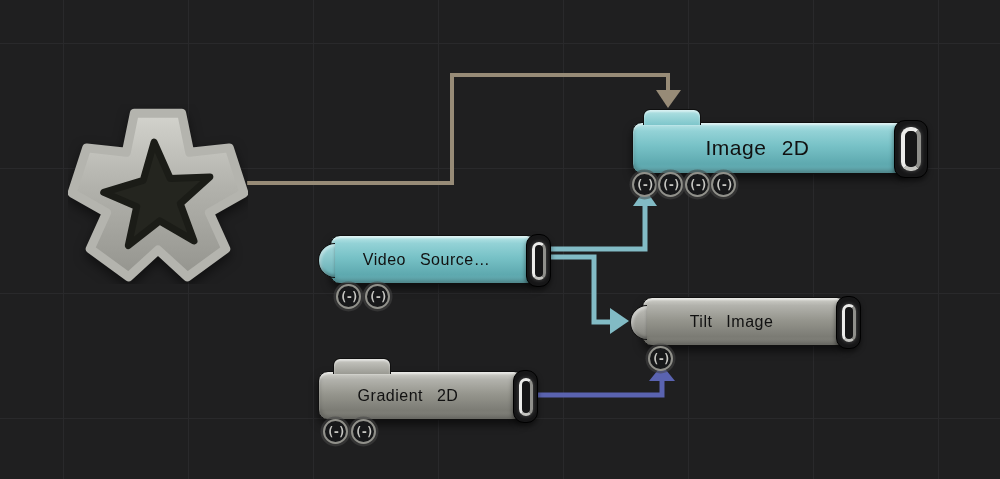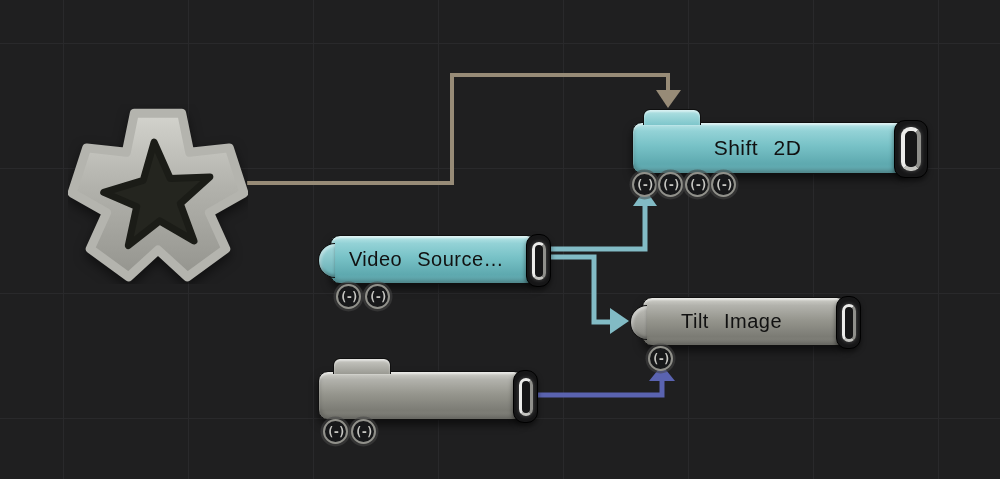--- a/index.html
+++ b/index.html
@@ -17,21 +17,21 @@
   .node{
     position:absolute;z-index:2;border-radius:10px;
     border:1px solid #101010;
     box-shadow:0 5px 9px rgba(0,0,0,.55), inset 0 2px 2px rgba(255,255,255,.55), inset 0 -3px 4px rgba(0,0,0,.28);
   }
   .node.teal{background:linear-gradient(180deg,#bce7e9 0%,#93d2d6 16%,#78c2c7 45%,#5ea9af 82%,#6cb5bb 100%);}
   .node.gray{background:linear-gradient(180deg,#d2d2cc 0%,#b2b2ac 16%,#97978f 45%,#7b7b74 82%,#8b8b84 100%);}
   .node .label{
     position:absolute;left:0;right:26px;top:0;bottom:0;z-index:3;
     display:flex;align-items:center;justify-content:center;
-    color:#111;font-size:20px;font-weight:500;word-spacing:9px;letter-spacing:.5px;
+    color:#111;font-size:16px;font-weight:500;word-spacing:9px;letter-spacing:.5px;
     white-space:nowrap;pointer-events:none;
   }
   .node.big .label{font-size:21px;}
   .tab{
     position:absolute;top:-14px;height:15px;width:56px;
     border-radius:7px 7px 0 0;border:1px solid #101010;border-bottom:none;
     box-shadow:inset 0 2px 2px rgba(255,255,255,.5);
   }
   .teal .tab{background:linear-gradient(180deg,#b2e2e4,#7ec6cb);}
   .gray .tab{background:linear-gradient(180deg,#c9c9c3,#9a9a93);}
@@ -99,21 +99,21 @@
       </linearGradient>
     </defs>
     <g style="filter:drop-shadow(0 5px 6px rgba(0,0,0,.5))">
       <polygon points="66.3,9.3 113.7,9.3 121.7,48.3 161.3,43.9 175.9,89.0 141.4,108.7 157.8,144.9 119.4,172.8 90,146 60.6,172.8 22.2,144.9 38.6,108.7 4.1,89.0 18.7,43.9 58.3,48.3" fill="url(#gradBadge)" stroke="#b4b4ae" stroke-width="9" stroke-linejoin="round"></polygon>
       <polygon points="86.1,38.1 102.2,74.5 141.9,73.0 112.3,99.6 126.0,136.9 91.6,116.9 60.3,141.5 68.7,102.6 35.7,88.4 75.2,76.4" fill="#24251f" stroke="#1b1c17" stroke-width="7" stroke-linejoin="round"></polygon>
     </g>
   </svg>
 
   <div class="node teal big" style="left:632px;top:122px;width:275px;height:50px">
     <div class="tab" style="left:10px"></div>
-    <div class="label">Shift 2D</div>
+    <div class="label">Image 2D</div>
     <div class="capsule" style="left:261px;top:-3px;width:32px;height:56px">
       <div class="pill" style="width:12px;height:36px"></div>
     </div>
     <div class="port" style="left:-1px;top:49px">
         <span>(-)</span>
       </div>
     <div class="port" style="left:25px;top:49px">
         <span>(-)</span>
       </div>
     <div class="port" style="left:52px;top:49px">
@@ -144,20 +144,21 @@
     <div class="capsule small" style="left:193px;top:-2px;width:23px;height:51px">
       <div class="pill" style="width:8px;height:32px"></div>
     </div>
     <div class="port" style="left:5px;top:48px">
         <span>(-)</span>
       </div>
   </div>
 
   <div class="node gray" style="left:318px;top:371px;width:204px;height:47px">
     <div class="tab" style="left:14px"></div>
+    <div class="label">Gradient 2D</div>
     <div class="capsule small" style="left:194px;top:-2px;width:23px;height:51px">
       <div class="pill" style="width:8px;height:32px"></div>
     </div>
     <div class="port" style="left:4px;top:47px">
         <span>(-)</span>
       </div>
     <div class="port" style="left:32px;top:47px">
         <span>(-)</span>
       </div>
   </div>

